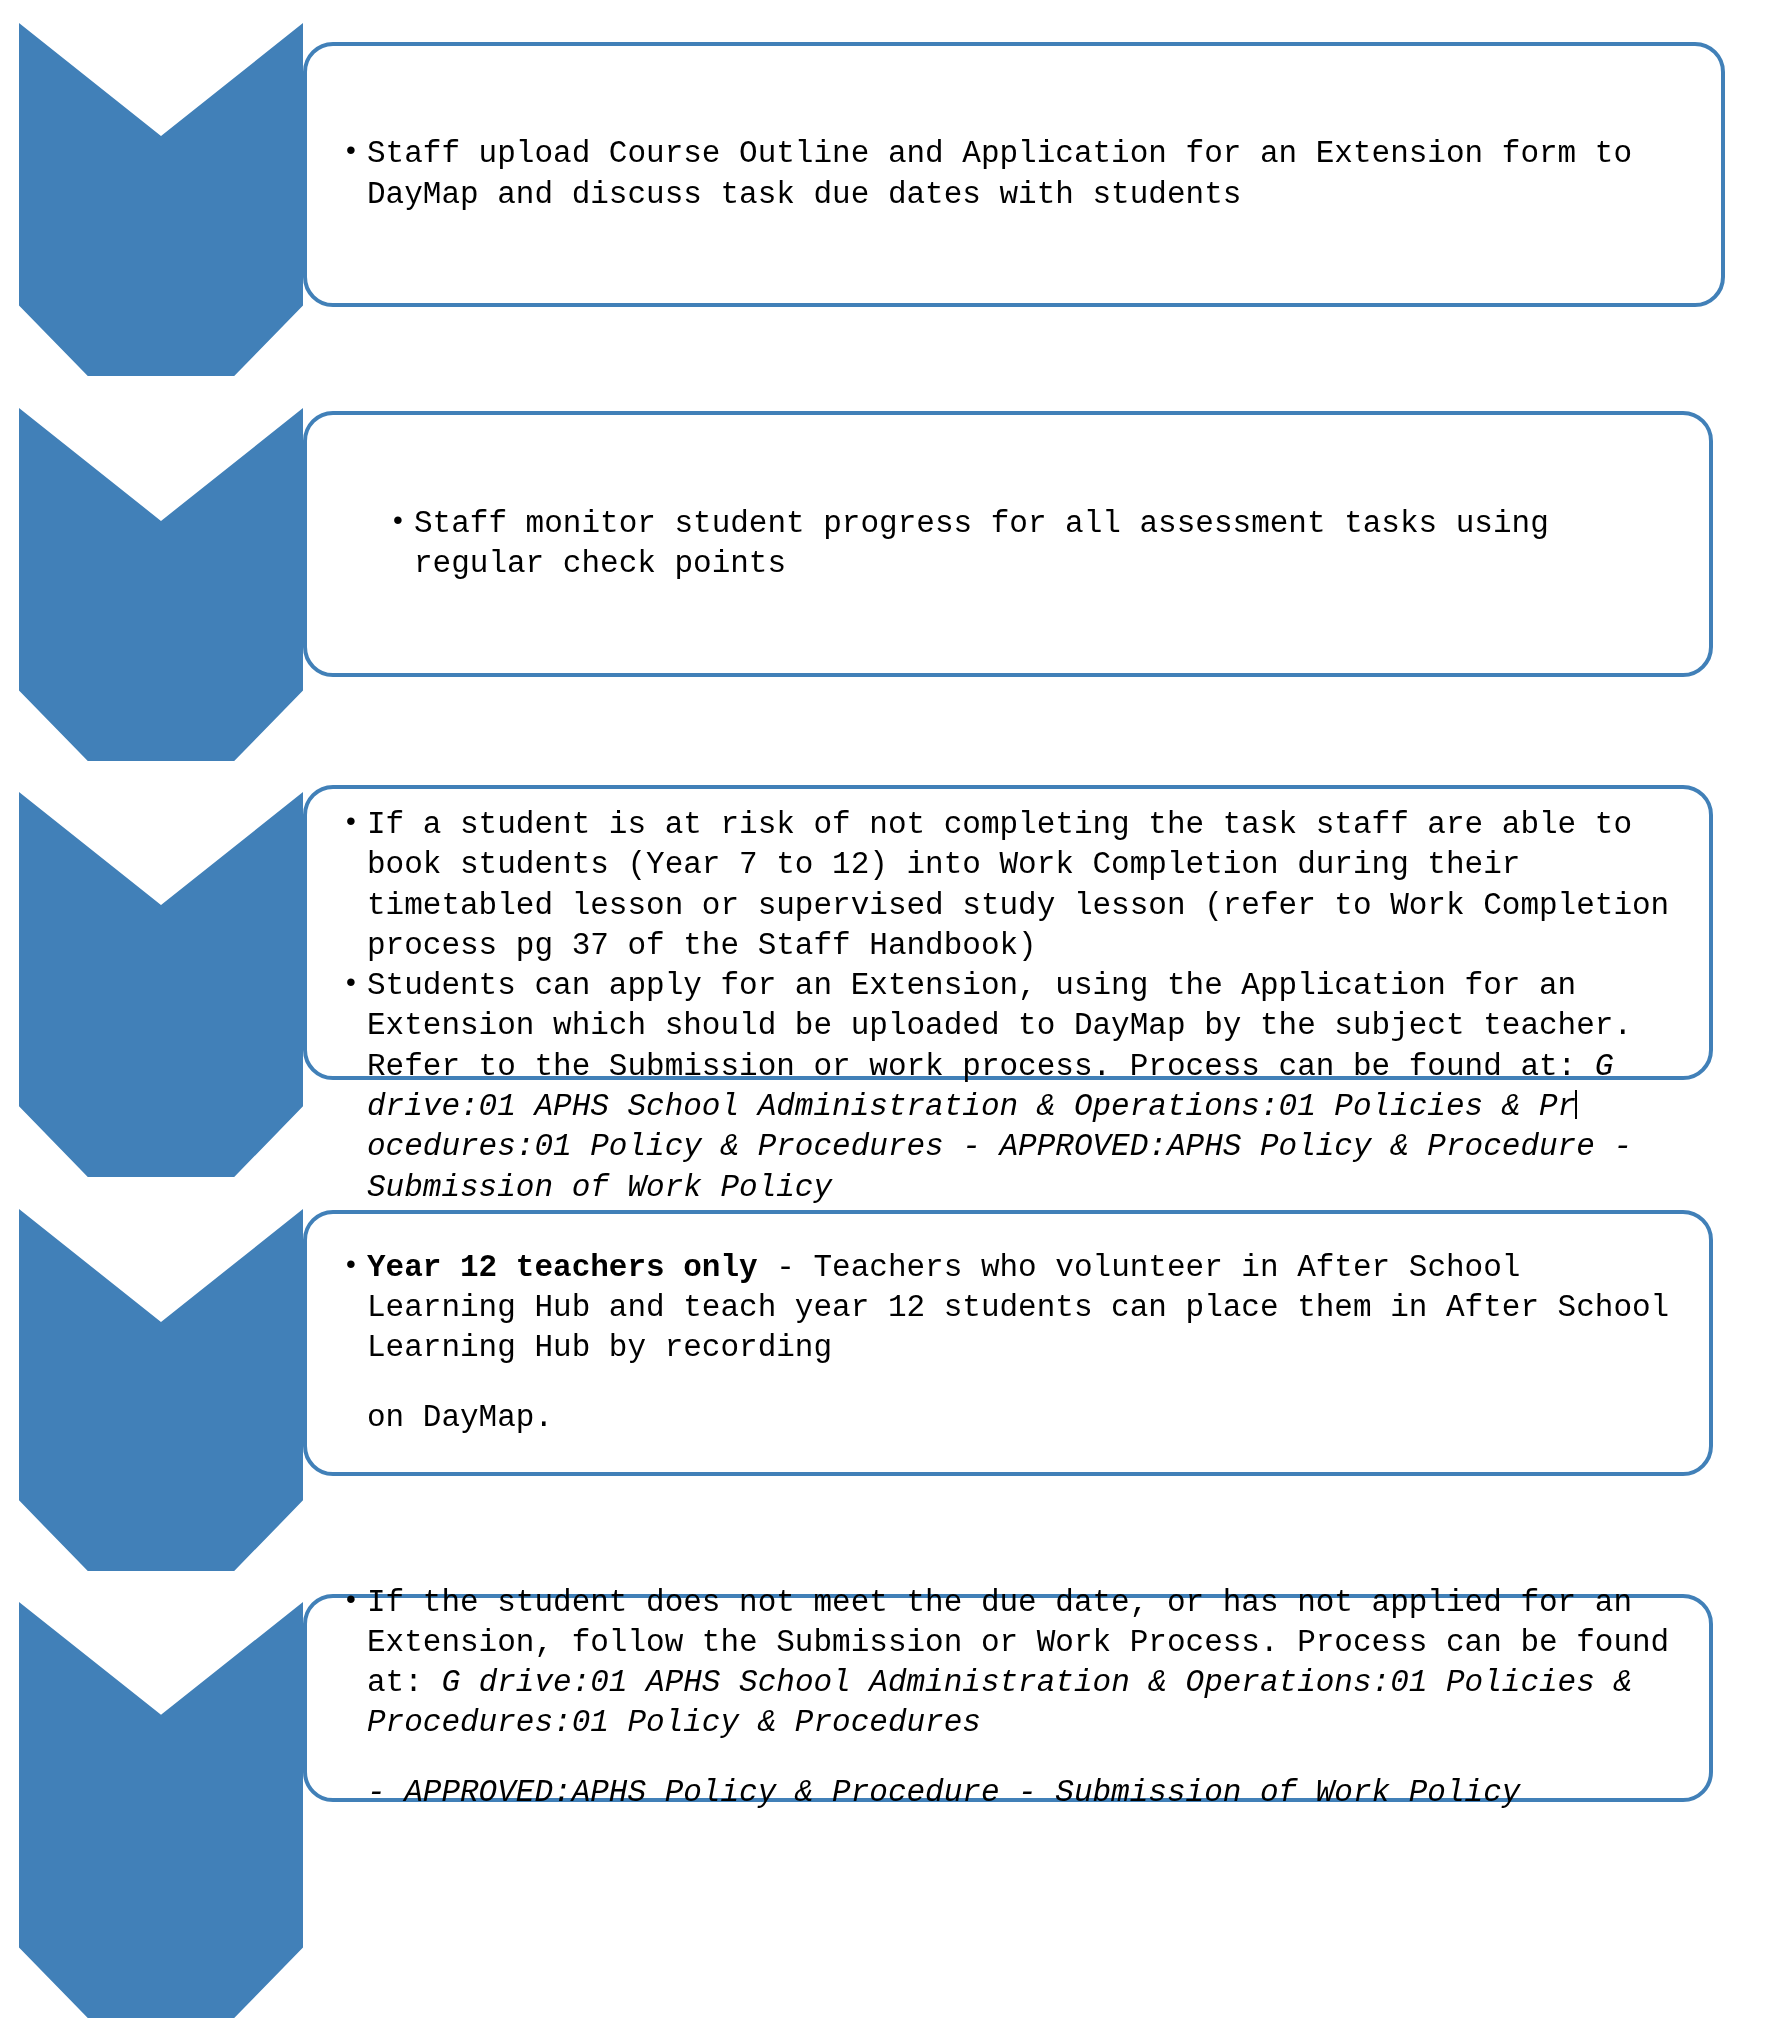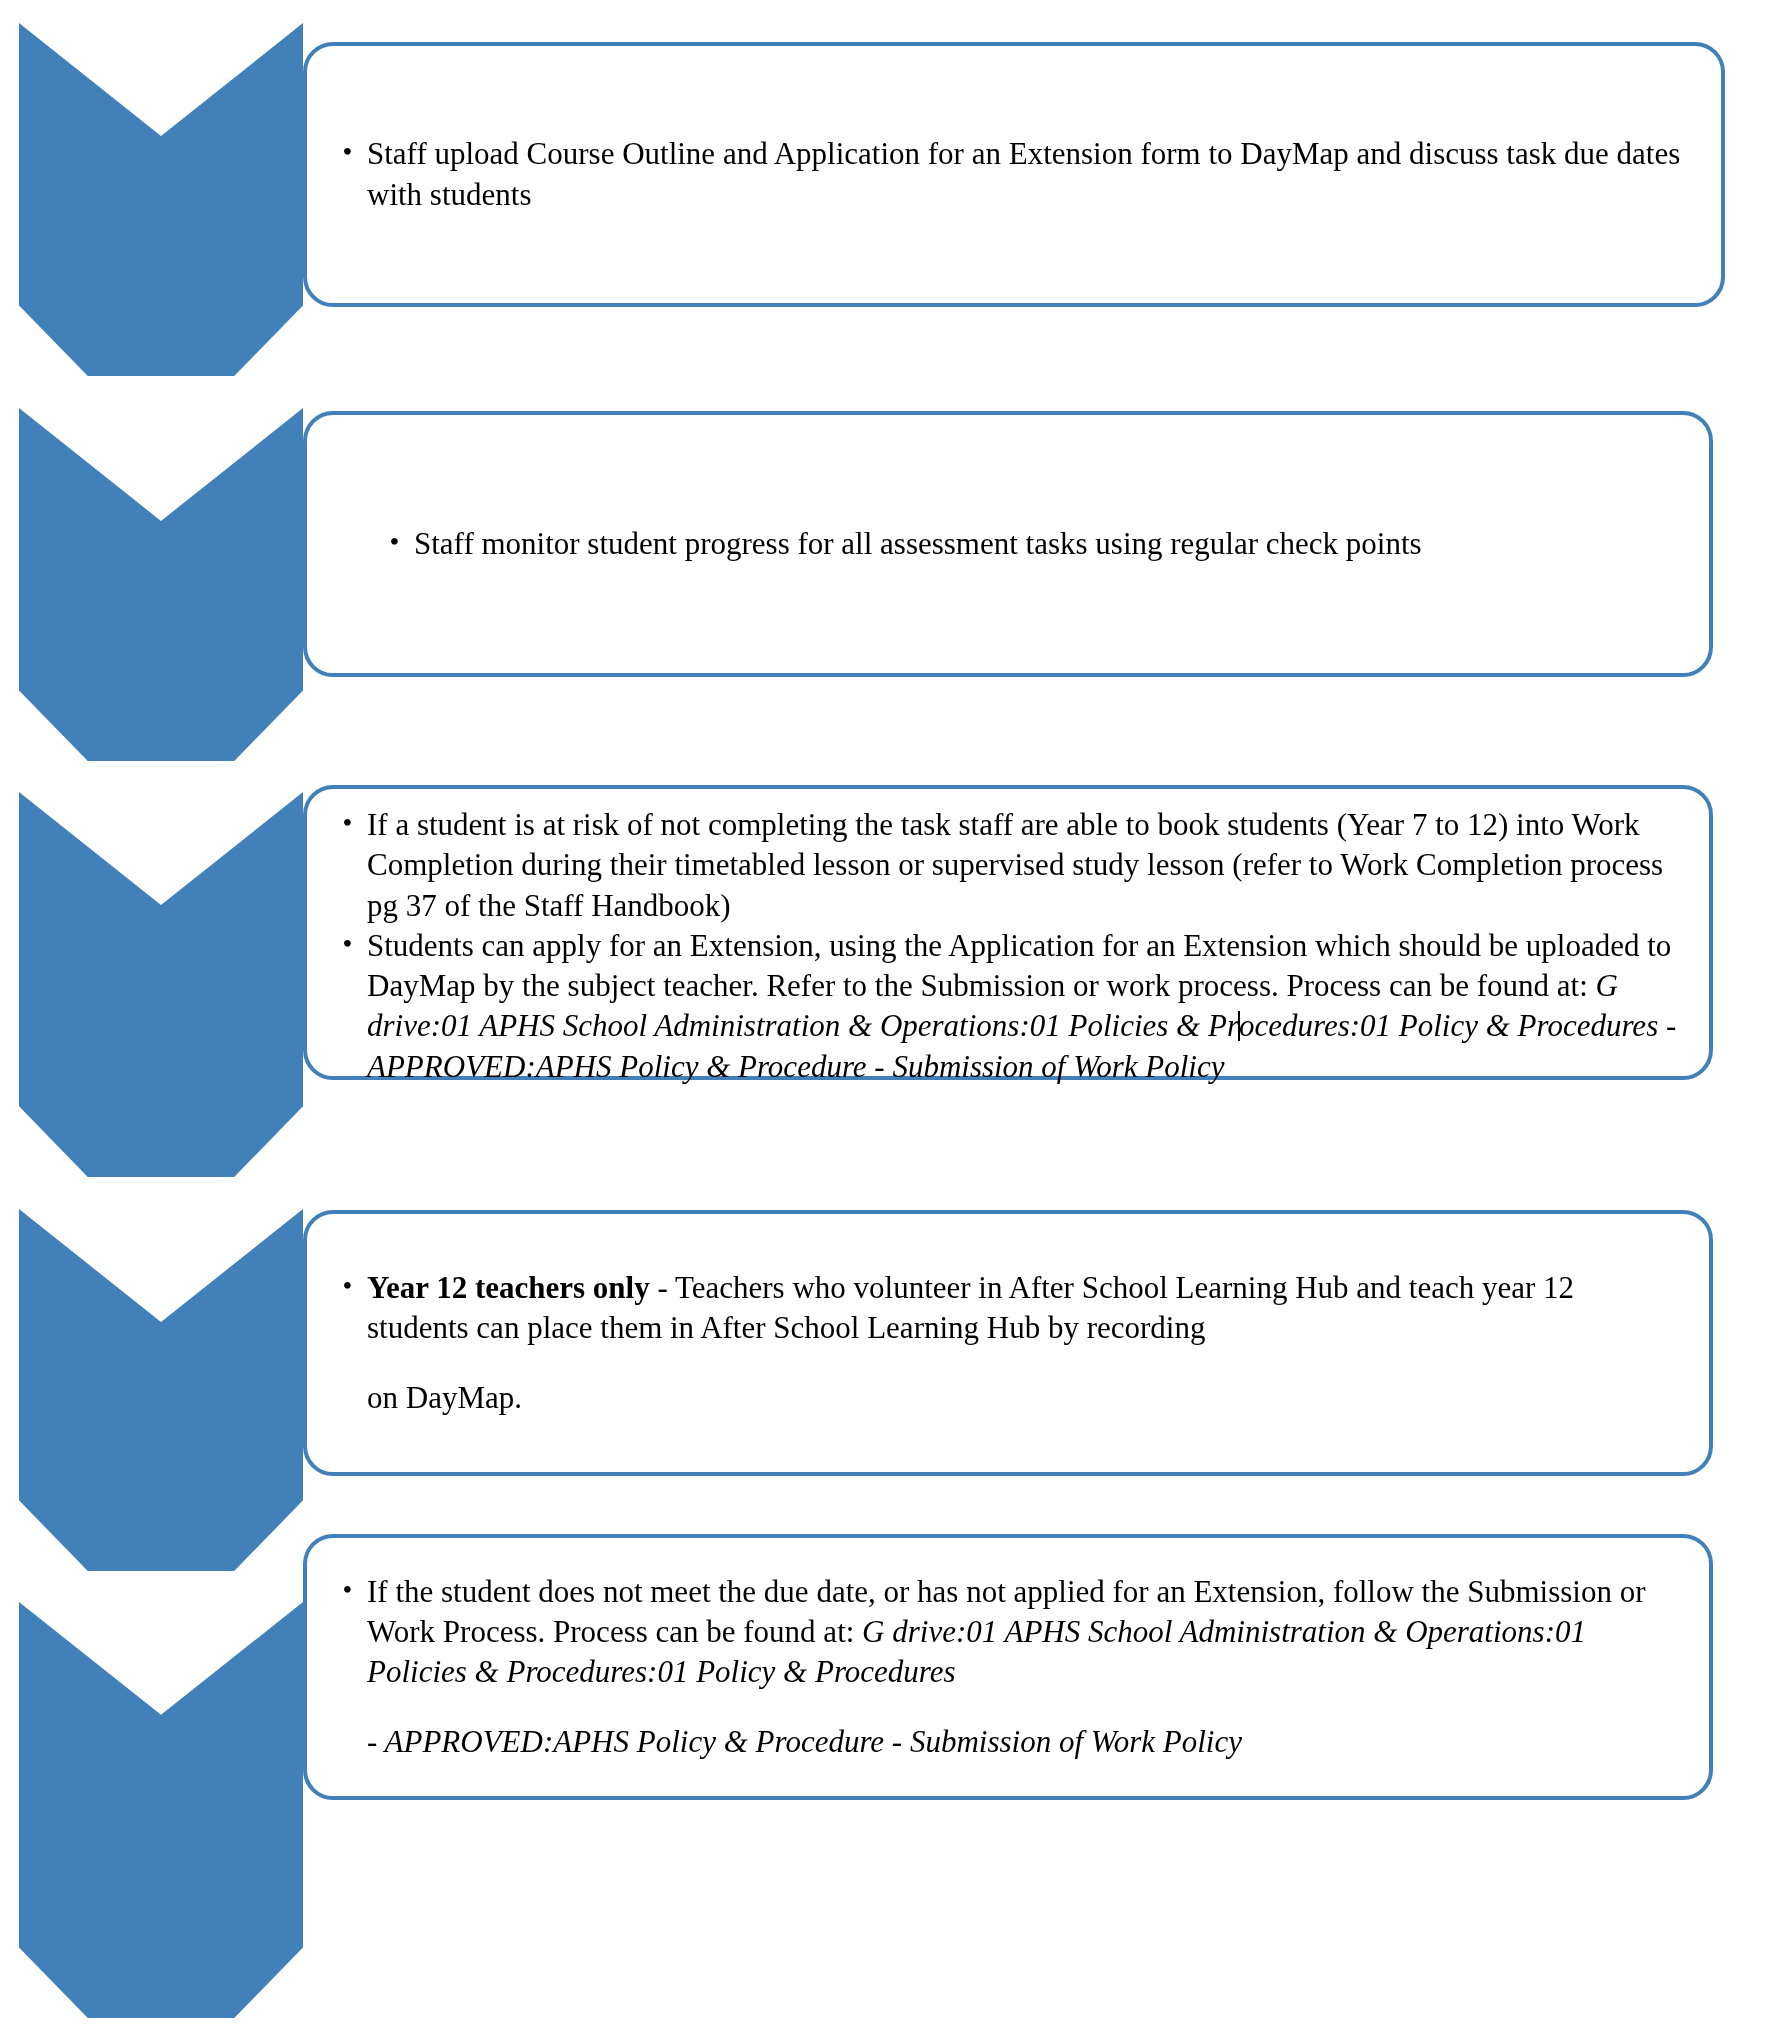--- a/index.html
+++ b/index.html
@@ -66,21 +66,21 @@
     padding: 0 0 0 26.5px;
     list-style: none;
   }
   ul.bullets > li {
     position: relative;
     margin: 0;
     padding: 0 0 0 3.5px;
     font-size: 31px;
     line-height: 1.30;
     color: #000000;
-    font-family: Liberation Serif, serif;
+    font-family: Liberation Mono, monospace;
     text-align: left;
   }
   ul.bullets > li::before {
     content: "\2022";
     position: absolute;
     left: -21px;
     top: 0;
     font-size: 28px;
     line-height: 1.30;
     color: #000000;
@@ -93,21 +93,21 @@
   #chev-1 { top: 23px;   height: 353px; }
   #chev-2 { top: 408px;  height: 353px; }
   #chev-3 { top: 792px;  height: 385px; }
   #chev-4 { top: 1209px; height: 362px; }
   #chev-5 { top: 1602px; height: 416px; }
 
   #box-1 { left: 303px; top: 42px;   width: 1422px; height: 265px; }
   #box-2 { left: 303px; top: 411px;  width: 1410px; height: 266px; }
   #box-3 { left: 303px; top: 785px;  width: 1410px; height: 295px; }
   #box-4 { left: 303px; top: 1210px; width: 1410px; height: 266px; }
-  #box-5 { left: 303px; top: 1534px; width: 1410px; height: 266px; }
+  #box-5 { left: 303px; top: 1594px; width: 1410px; height: 208px; }
 
   #box-1 .inner { justify-content: center; padding-top: 0; }
   #box-2 .inner { justify-content: center; margin-left: 47px; }
   #box-3 .inner { justify-content: flex-start; padding-top: 16px; }
   #box-4 .inner { justify-content: center; align-items: flex-end; }
   #box-5 .inner { justify-content: center; }
 
   
   .caret {
     display: inline-block;

